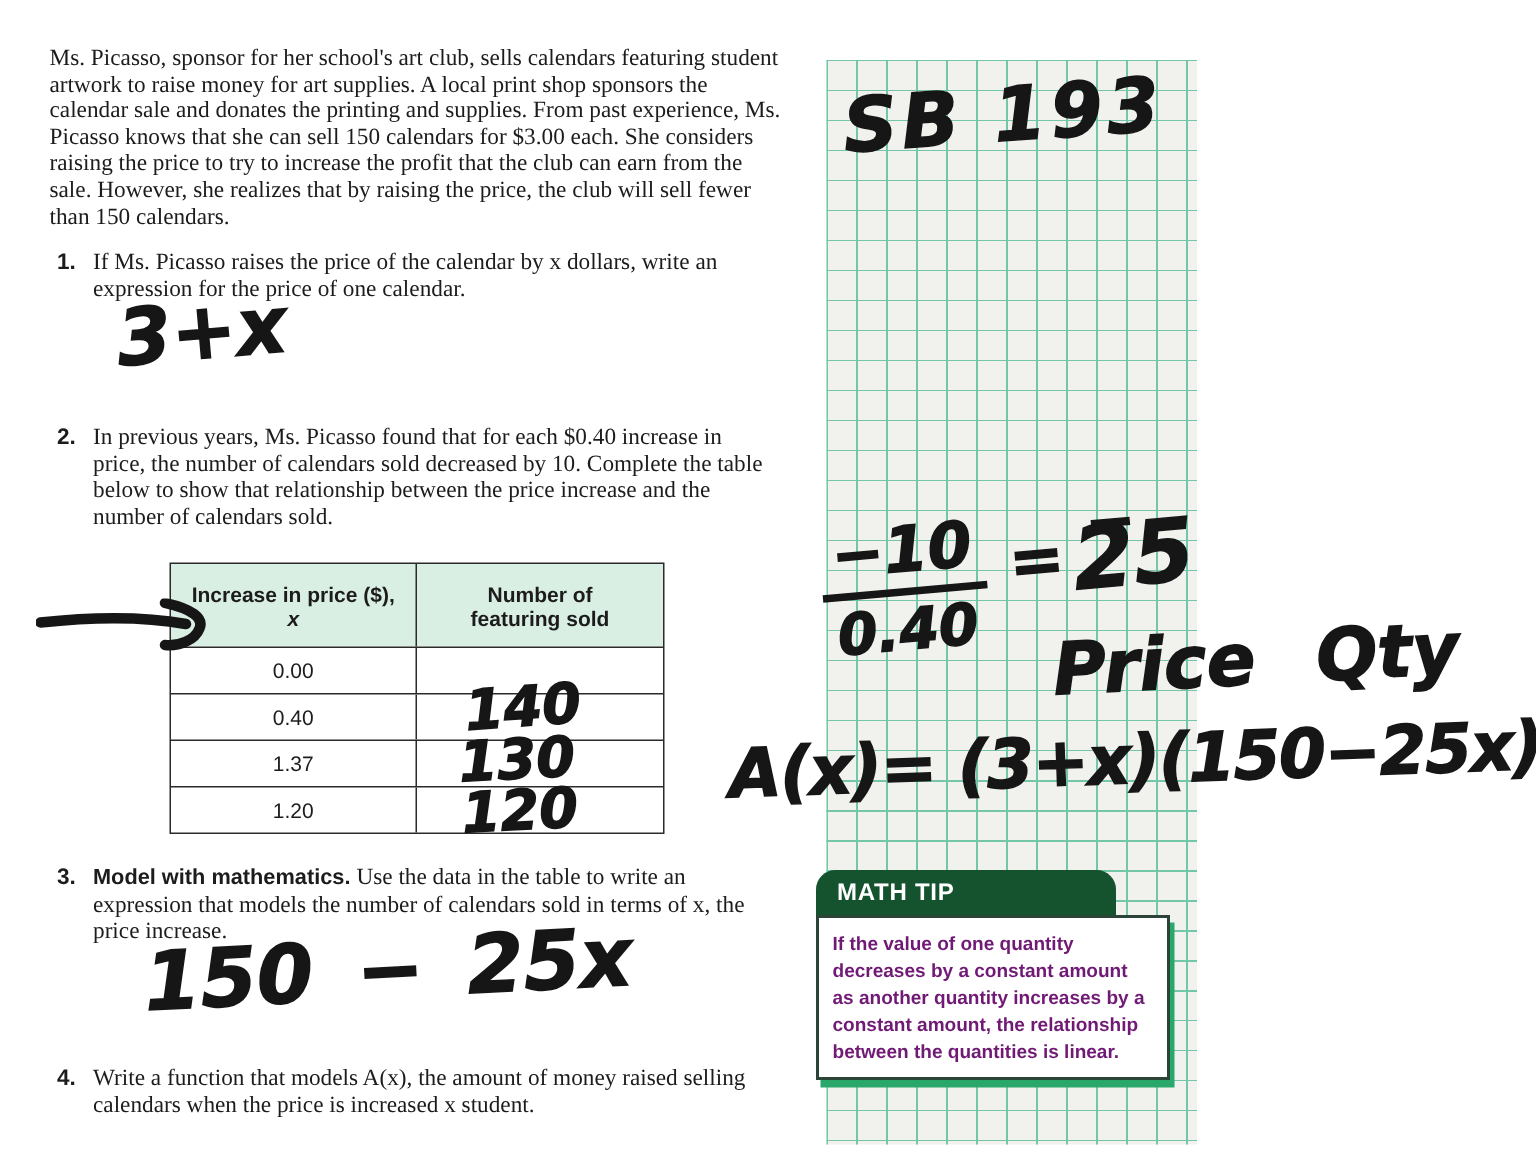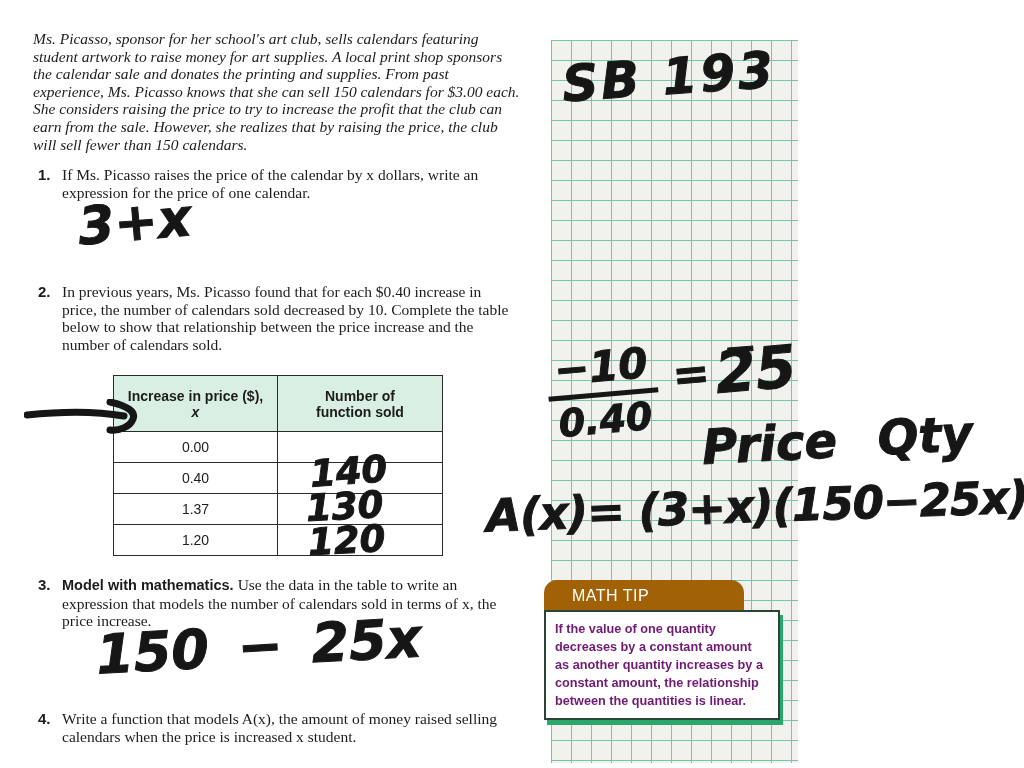--- a/index.html
+++ b/index.html
@@ -1,20 +1,20 @@
 <!DOCTYPE html>
 <html><head>
 <meta charset="utf-8">
 <style>
   html,body{margin:0;padding:0;background:#ffffff;}
   .canvas{position:relative;width:1024px;height:768px;background:#ffffff;overflow:hidden;
           font-family:"Liberation Serif",serif;color:#1c1c1c;}
 
   
-  .intro{position:absolute;left:33px;top:30px;width:489px;font-size:15.5px;line-height:17.6px;margin:0;font-style:italic;}
+  .intro{position:absolute;left:33px;top:30px;width:489px;font-size:15.5px;line-height:17.6px;margin:0;}
   .question{position:absolute;display:flex;font-size:15.5px;line-height:17.6px;}
   .qnum{font-family:"Liberation Sans",sans-serif;font-weight:bold;font-size:15px;width:24px;flex:0 0 24px;}
   .qtext{flex:1;}
   .qlead{font-family:"Liberation Sans",sans-serif;font-weight:bold;font-size:14.5px;margin-right:4px;}
 
   
   .ptable{position:absolute;left:113px;top:375px;width:328px;border:1.4px solid #2a2a2a;background:#ffffff;}
   .trow{display:flex;border-top:1.4px solid #2a2a2a;}
   .trow.head{border-top:none;background:#d9efe4;}
   .cell{display:flex;flex-direction:column;align-items:center;justify-content:center;
@@ -44,23 +44,23 @@
   .frac .num,.frac .den,.eq,.res,.res-val,.raised-minus{
       font-family:"DejaVu Sans",sans-serif;font-weight:bold;font-style:italic;color:#161616;
       -webkit-text-stroke:1px #161616;line-height:1;}
   .eq{font-size:44px;margin:14px 0 0 14px;}
   .res{position:relative;margin:8px 0 0 6px;display:inline-block;}
   .raised-minus{position:absolute;top:-14px;left:10px;font-size:40px;}
   .res-val{font-size:58px;}
 
   
   .mathtip{position:absolute;left:544px;top:580px;width:236px;}
-  .mathtip-header{width:200px;height:30px;background:#a16207;border-radius:13px 13px 0 0;
-      color:#ffffff;font-family:"Liberation Sans",sans-serif;font-weight:normal;font-size:16px;
-      line-height:31px;padding-left:28px;box-sizing:border-box;letter-spacing:0.5px;}
+  .mathtip-header{width:200px;height:30px;background:#14532d;border-radius:13px 13px 0 0;
+      color:#ffffff;font-family:"Liberation Sans",sans-serif;font-weight:bold;font-size:16px;
+      line-height:31px;padding-left:14px;box-sizing:border-box;letter-spacing:0.5px;}
   .mathtip-body{width:236px;box-sizing:border-box;background:#ffffff;border:2px solid #2c4338;
       box-shadow:3px 5px 0 #2aa86b;padding:8px 9px;font-family:"Liberation Sans",sans-serif;
       font-size:12.7px;font-weight:bold;line-height:18px;color:#701a75;}
 </style>
 </head>
 <body>
 
 <div class="canvas">
 
   <div class="graph-paper"></div>
@@ -79,21 +79,21 @@
   </div>
 
   <div class="ptable">
     <div class="trow head">
       <div class="cell c1">
         <span>Increase in price ($),</span>
         <span class="hvar">x</span>
       </div>
       <div class="cell c2">
         <span>Number of</span>
-        <span>function sold</span>
+        <span>featuring sold</span>
       </div>
     </div>
     <div class="trow data">
       <div class="cell c1">0.00</div>
     </div>
     <div class="trow data">
       <div class="cell c1">0.40</div>
       <div class="cell c2"></div>
     </div>
     <div class="trow data">

